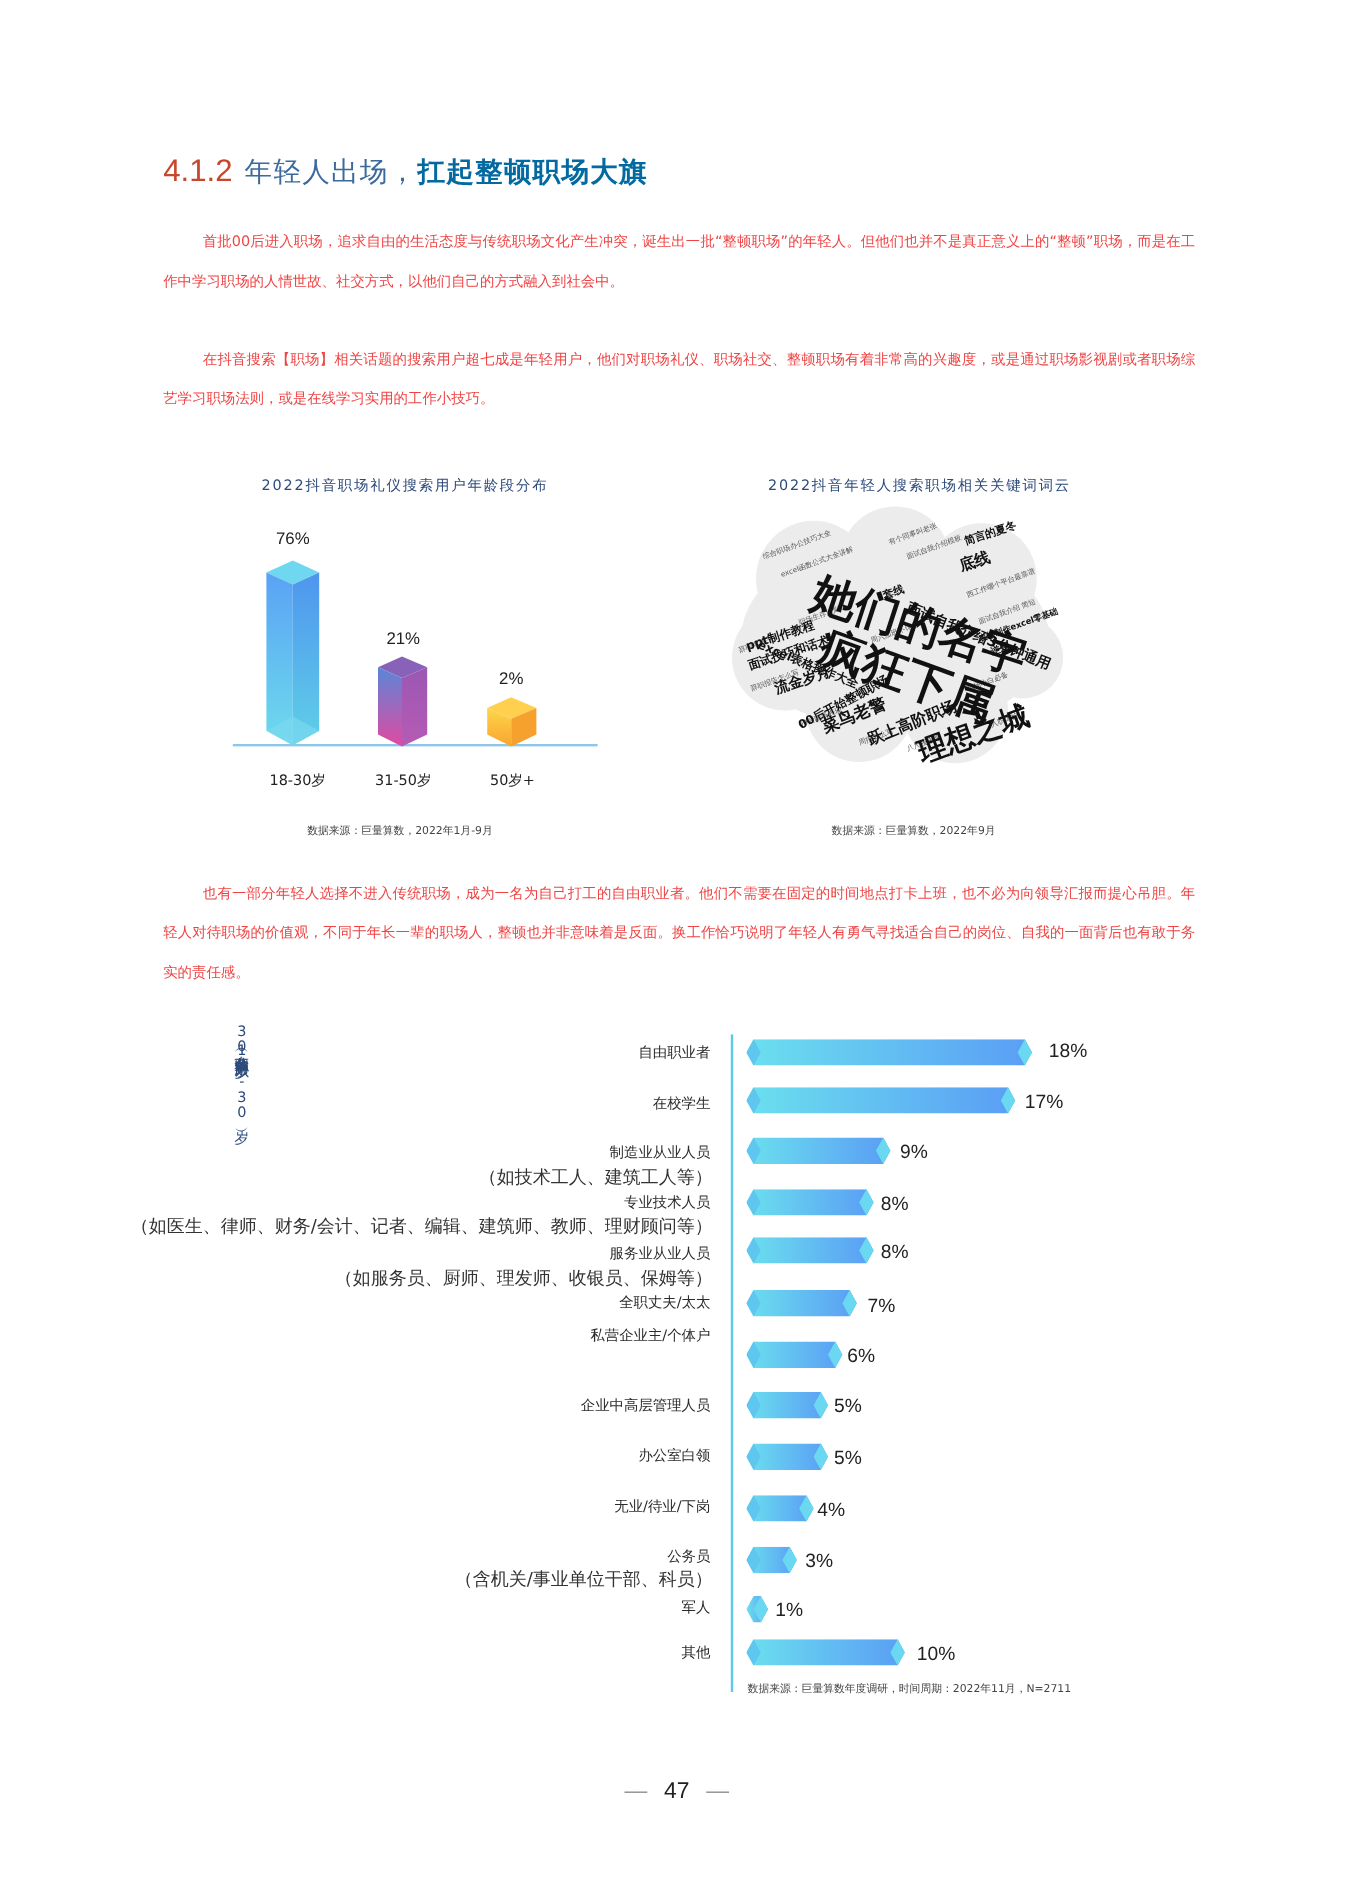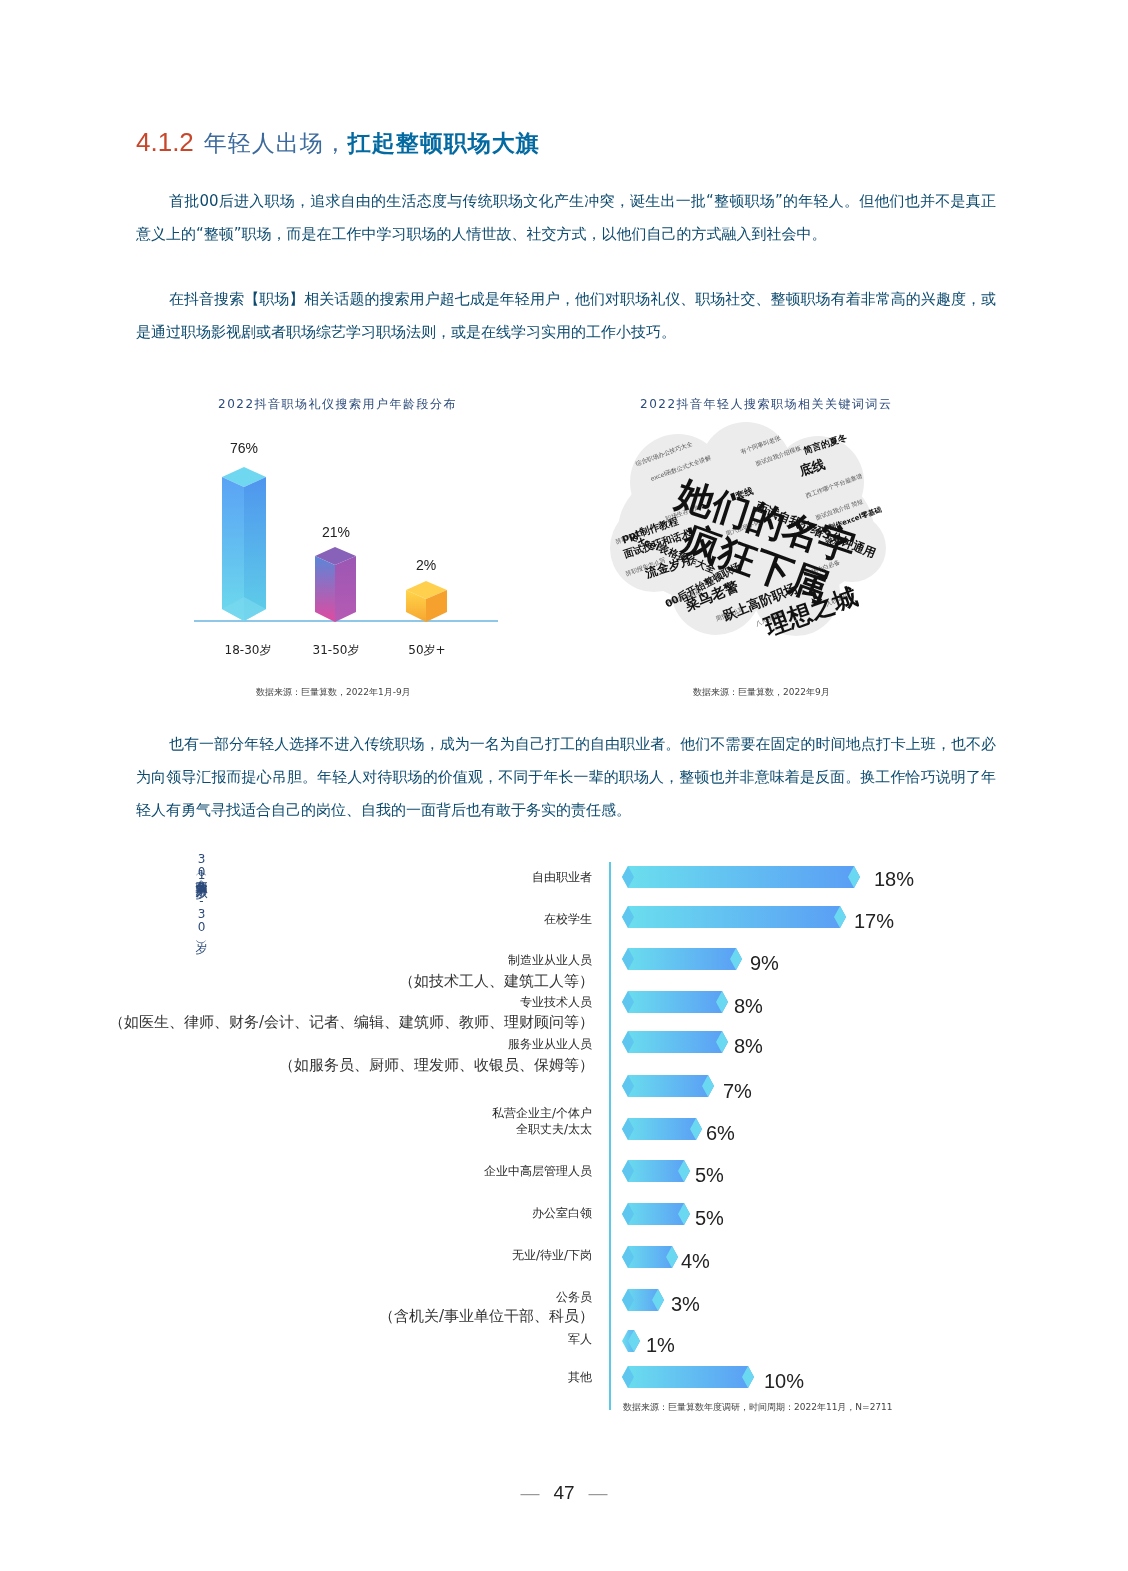--- a/index.html
+++ b/index.html
@@ -6,39 +6,39 @@
   body { width: 1128px; height: 1571px; position: relative; overflow: hidden;
          font-family: "DejaVu Sans", "Liberation Sans", sans-serif; color: #2b2b2b; }
   .abs { position: absolute; }
 
   
   .heading { left: 136px; top: 127px; font-size: 23px; white-space: nowrap; letter-spacing: 1px; }
   .heading .num { color: #c8472b; font-family: "Liberation Sans", sans-serif; font-size: 26px; letter-spacing: 0; margin-right: 10px; }
   .heading .blue { color: #3d6a9c; }
   .heading .red { color: #0369a1; font-weight: bold; }
 
-  .para { left: 136px; width: 860px; font-size: 15px; line-height: 33px; color: #0c4a6e; text-indent: 33px; text-align: justify; }
+  .para { left: 136px; width: 860px; font-size: 12px; line-height: 33px; color: #ef4444; text-indent: 33px; text-align: justify; }
 
   
   .chart-title { font-size: 12px; color: #2c4a7a; letter-spacing: 1.5px; white-space: nowrap; }
   .source { font-size: 9px; color: #444; white-space: nowrap; }
   .bar-label { font-family: "Liberation Sans", sans-serif; font-size: 14px; color: #222; text-align: center; width: 80px; }
   .cat-label { font-size: 12px; color: #222; text-align: center; width: 90px; white-space: nowrap; }
 
   
   .wc-word { position: absolute; white-space: nowrap; color: #111; font-weight: bold; transform-origin: left center; }
   .wc-small { position: absolute; white-space: nowrap; color: #555; font-size: 6px; transform-origin: left center; }
 
   
   .vtitle { left: 193px; top: 852px; width: 16px; font-size: 12px; color: #2c4a7a; line-height: 15px; text-align: center; }
   .occ-label { right: 536px; text-align: right; font-size: 12px; color: #2b2b2b; white-space: nowrap; }
   .occ-sub { right: 534px; text-align: right; font-size: 15px; color: #333; white-space: nowrap; }
   .occ-axis { left: 609px; top: 862px; width: 2px; height: 548px; background: #5ec9e6; }
   .hbar { position: absolute; height: 22px; }
-  .hval { position: absolute; font-family: "Liberation Sans", sans-serif; font-size: 20px; color: #222; }
+  .hval { position: absolute; font-family: "Liberation Sans", sans-serif; font-size: 16px; color: #222; }
 
   .page-num { left: 0; width: 1128px; top: 1482px; text-align: center; font-family: "Liberation Sans", sans-serif; font-size: 19px; color: #222; }
   .page-num .dash { color: #999; margin: 0 14px; }
 </style>
 </head>
 <body>
 
 <div class="abs heading">
   <span class="num">4.1.2</span><span class="blue">年轻人出场，</span><span class="red">扛起整顿职场大旗</span>
 </div>
@@ -215,21 +215,21 @@
 <div class="hval" style="left:734px; top:1035px;">8%</div>
 
 <div class="abs occ-label" style="top:1105px;">私营企业主/个体户</div>
 <svg class="hbar" style="left:622px; top:1075px;" width="94" height="22">
   <polygon points="0,11 6,0 86,0 92,11 86,22 6,22" fill="url(#gH)"></polygon>
   <polygon points="80,11 86,0 92,11 86,22" fill="#6ad8f0"></polygon>
   <polygon points="0,11 6,0 12,11 6,22" fill="#5fc7ef"></polygon>
 </svg>
 <div class="hval" style="left:723px; top:1080px;">7%</div>
 
-<div class="abs occ-label" style="top:1121px;margin-left:16px;">全职丈夫/太太</div>
+<div class="abs occ-label" style="top:1077px;margin-left:16px;">全职丈夫/太太</div>
 <svg class="hbar" style="left:622px; top:1118px;" width="82" height="22">
   <polygon points="0,11 6,0 74,0 80,11 74,22 6,22" fill="url(#gH)"></polygon>
   <polygon points="68,11 74,0 80,11 74,22" fill="#6ad8f0"></polygon>
   <polygon points="0,11 6,0 12,11 6,22" fill="#5fc7ef"></polygon>
 </svg>
 <div class="hval" style="left:706px; top:1122px;">6%</div>
 
 <div class="abs occ-label" style="top:1163px;">企业中高层管理人员</div>
 <svg class="hbar" style="left:622px; top:1160px;" width="70" height="22">
   <polygon points="0,11 6,0 62,0 68,11 62,22 6,22" fill="url(#gH)"></polygon>

